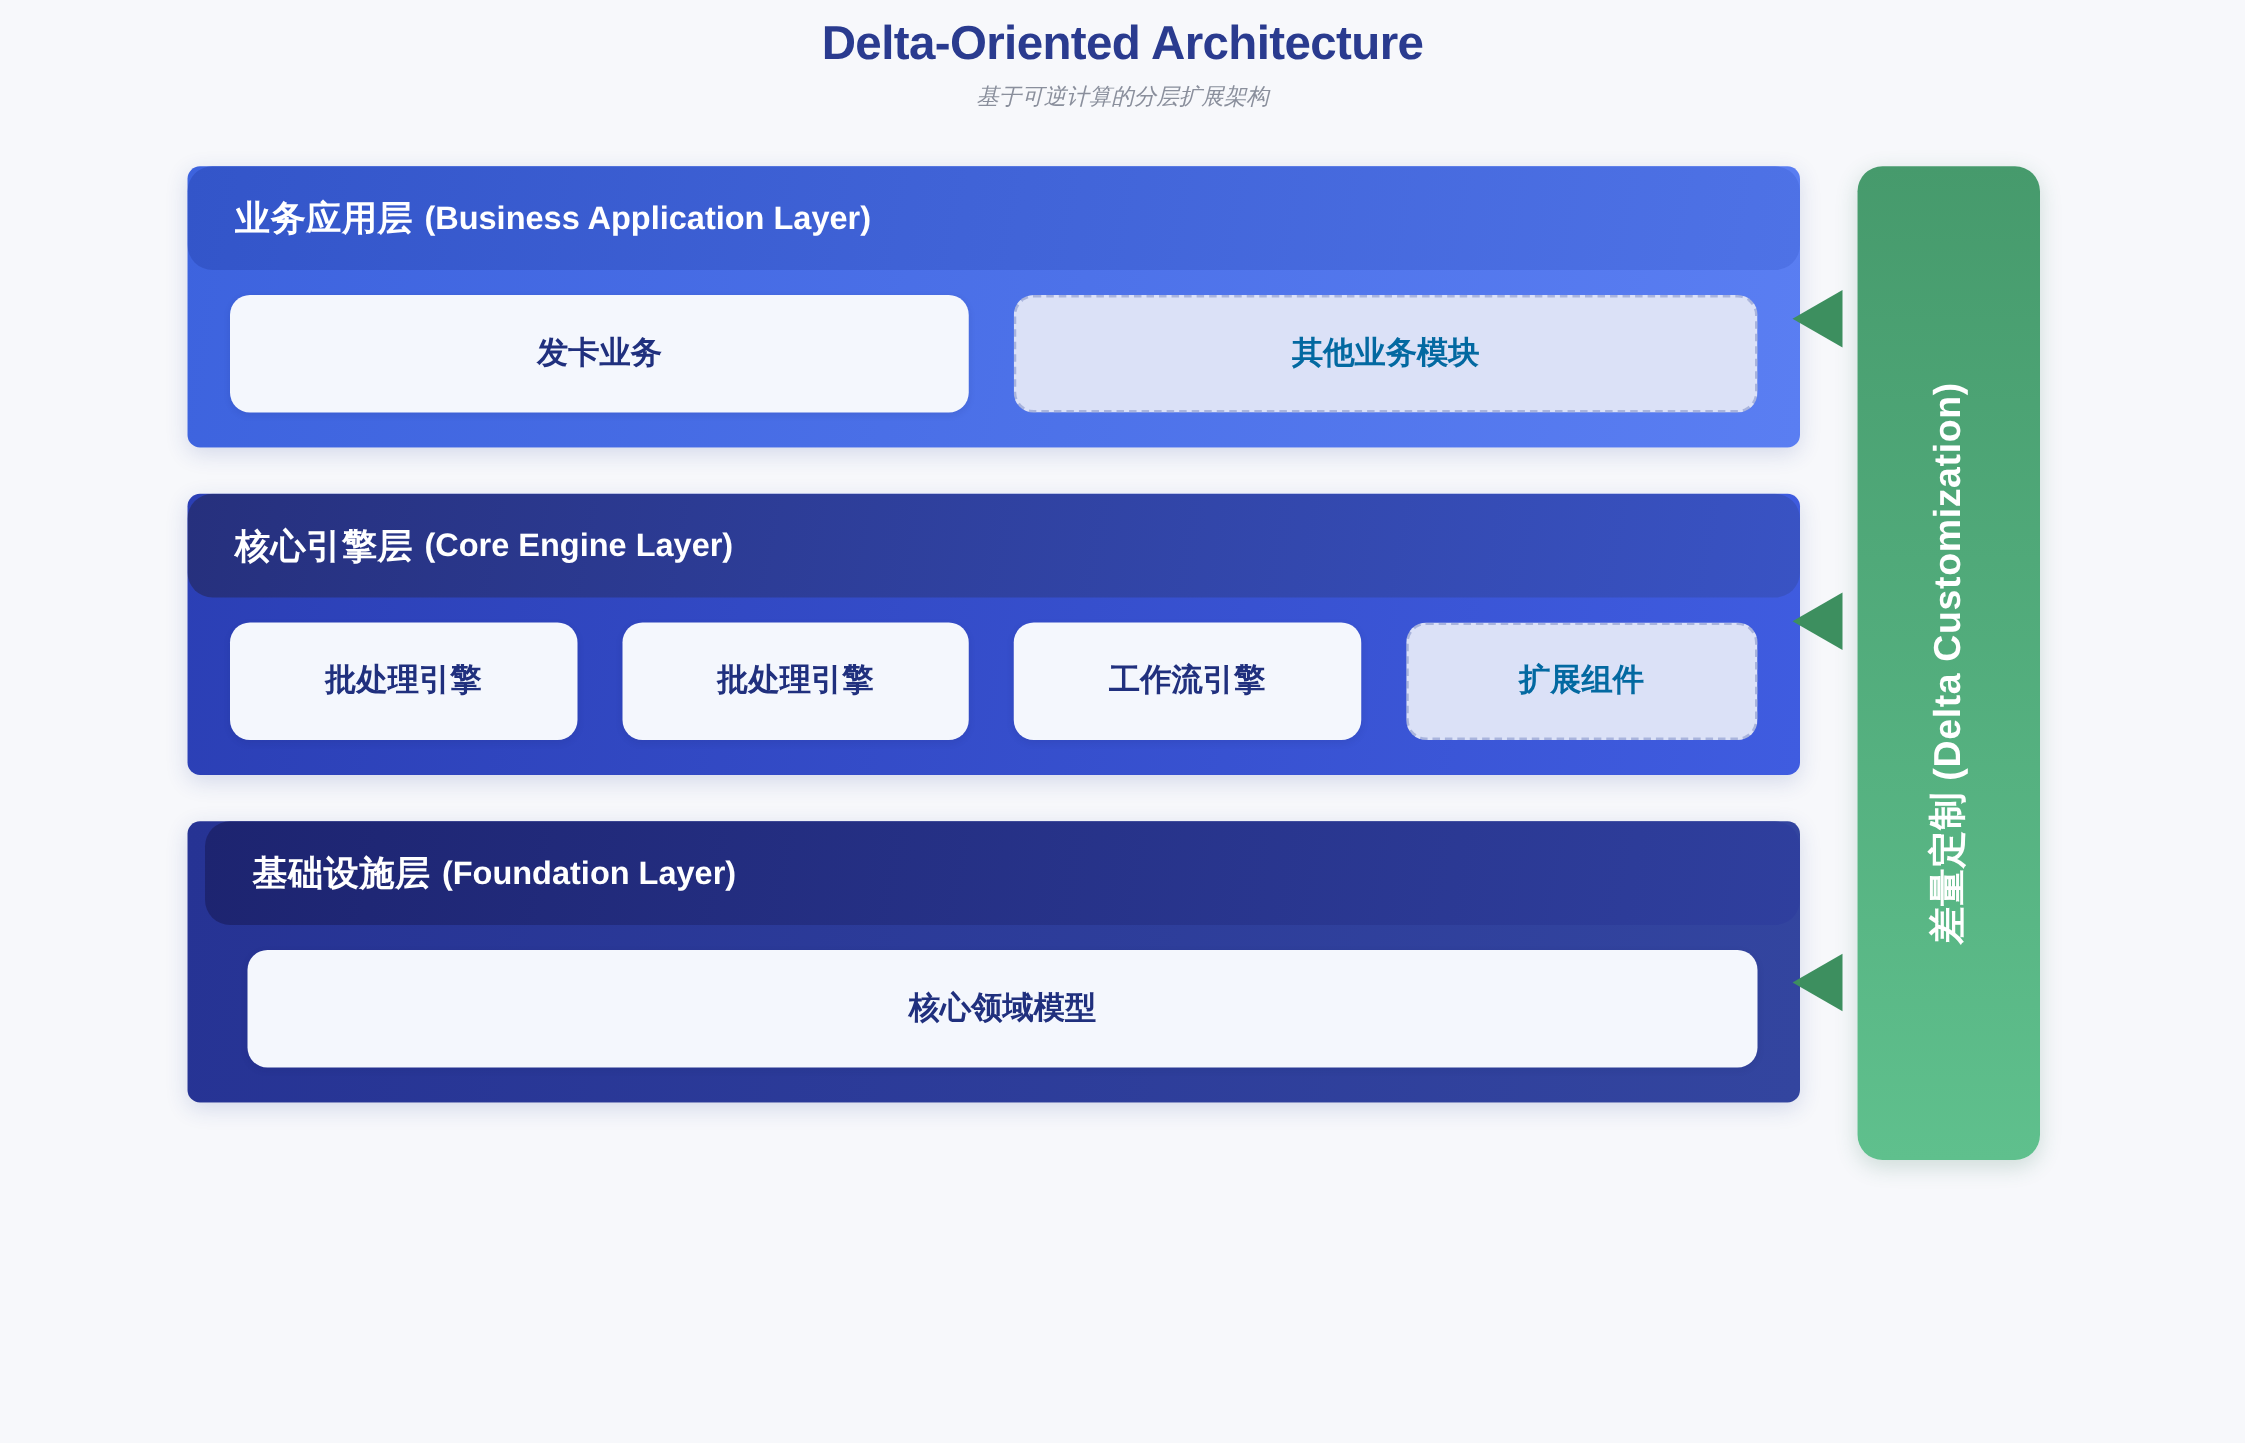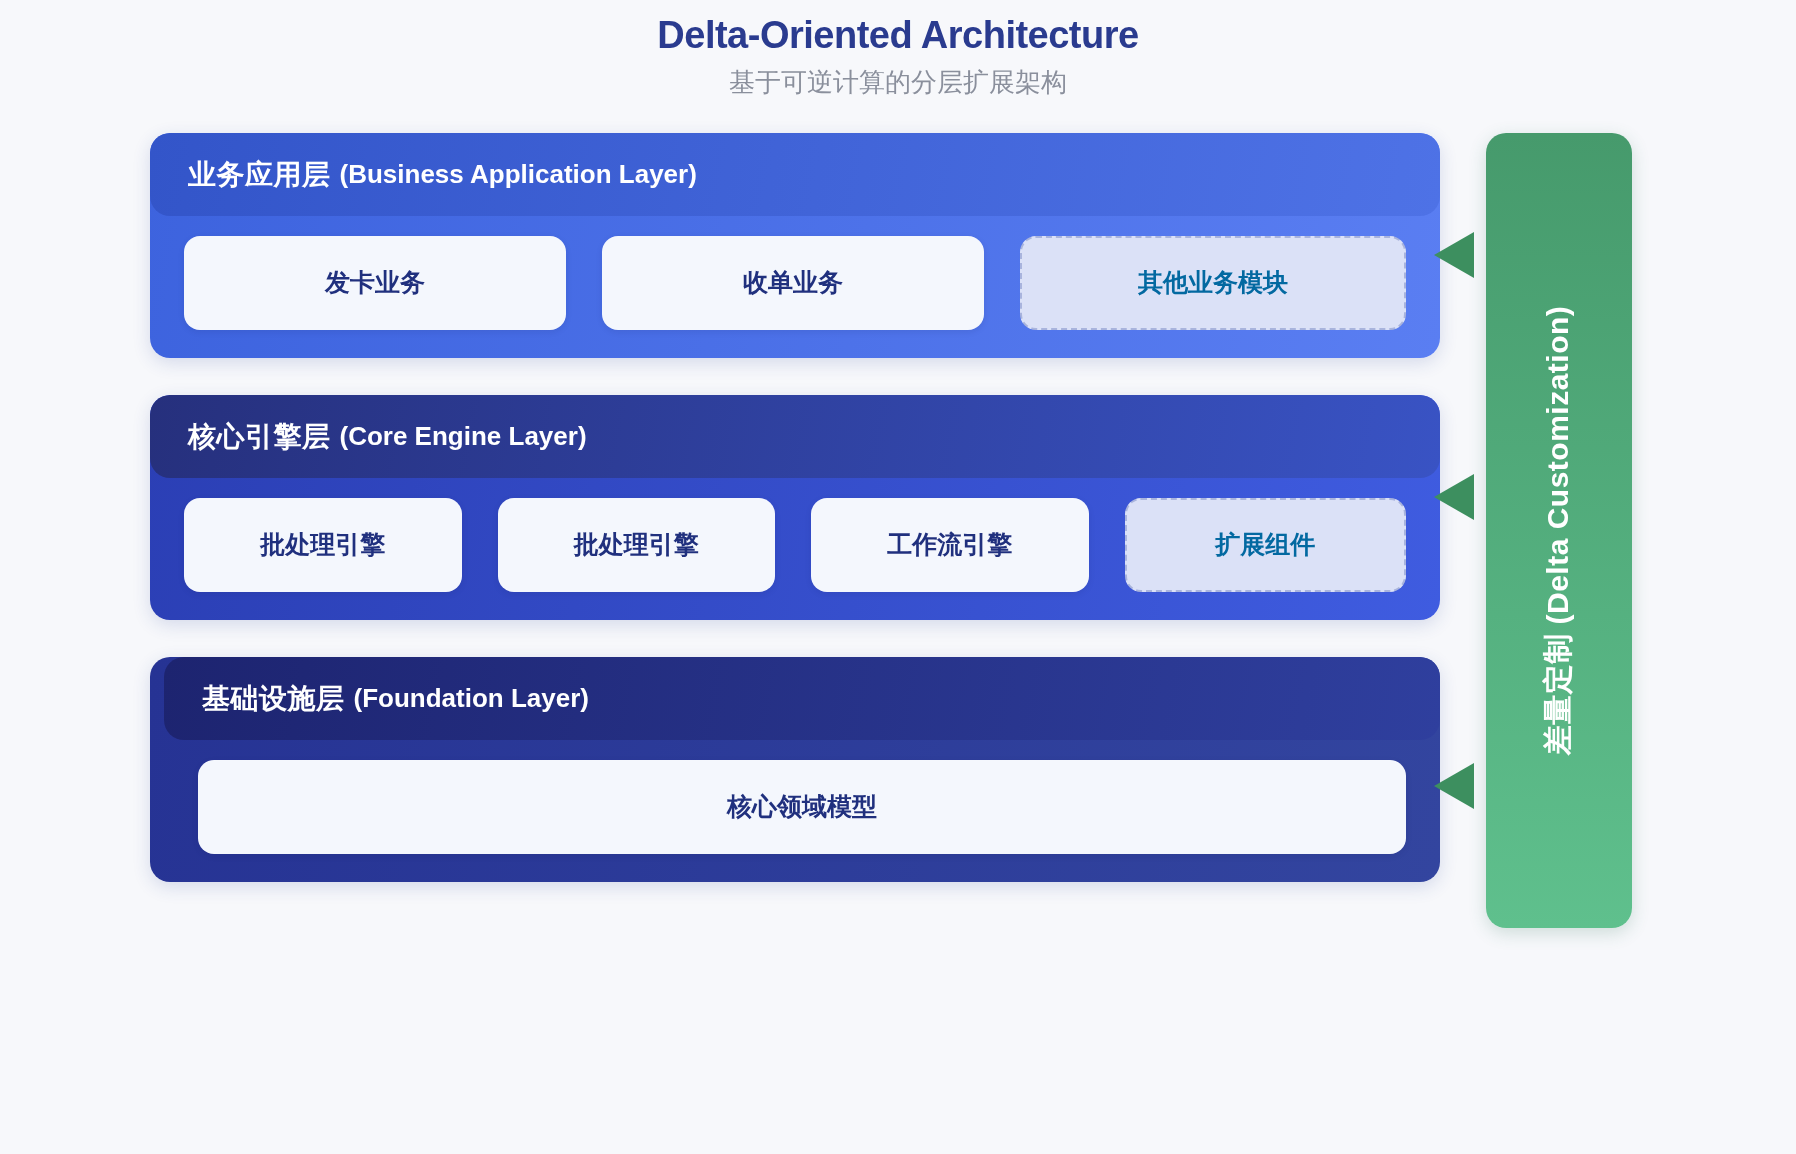--- a/index.html
+++ b/index.html
@@ -29,37 +29,38 @@
   .title {
     margin-top: 12px;
     font-size: 38px;
     font-weight: bold;
     color: #2a3b8f;
     letter-spacing: -0.5px;
     line-height: 1.25;
   }
   .subtitle {
     margin-top: 6px;
-    font-size: 26px;
+    font-size: 18px;
     color: #8a8f9c;
     line-height: 1.3;
+    font-style: italic;
   }
 
   
   .layers {
     position: absolute;
     left: 150px;
     top: 133px;
     width: 1290px;
   }
 
   .layer {
     position: relative;
     width: 1290px;
-    border-radius: 20px;
+    border-radius: 10px;
     margin-bottom: 37px;
     box-shadow: 0 5px 18px rgba(40, 60, 150, 0.16);
     overflow: hidden;
   }
   .layer:last-child { margin-bottom: 16px; padding-left: 14px; }
 
   .layer-head {
     height: 83px;
     display: flex;
     align-items: center;
@@ -180,23 +181,20 @@
       <div class="layer layer-1">
         <div class="layer-head">
           <span class="cn">业务应用层</span>
           <span class="en">(Business Application Layer)</span>
         </div>
         <div class="layer-body">
           <div class="card-row">
             <div class="card">
               <div class="cn">发卡业务</div>
             </div>
-            <div class="card">
-              <div class="cn">收单业务</div>
-            </div>
             <div class="card dashed">
               <div class="cn">其他业务模块</div>
             </div>
           </div>
         </div>
       </div>
       <div class="layer layer-2">
         <div class="layer-head">
           <span class="cn">核心引擎层</span>
           <span class="en">(Core Engine Layer)</span>

